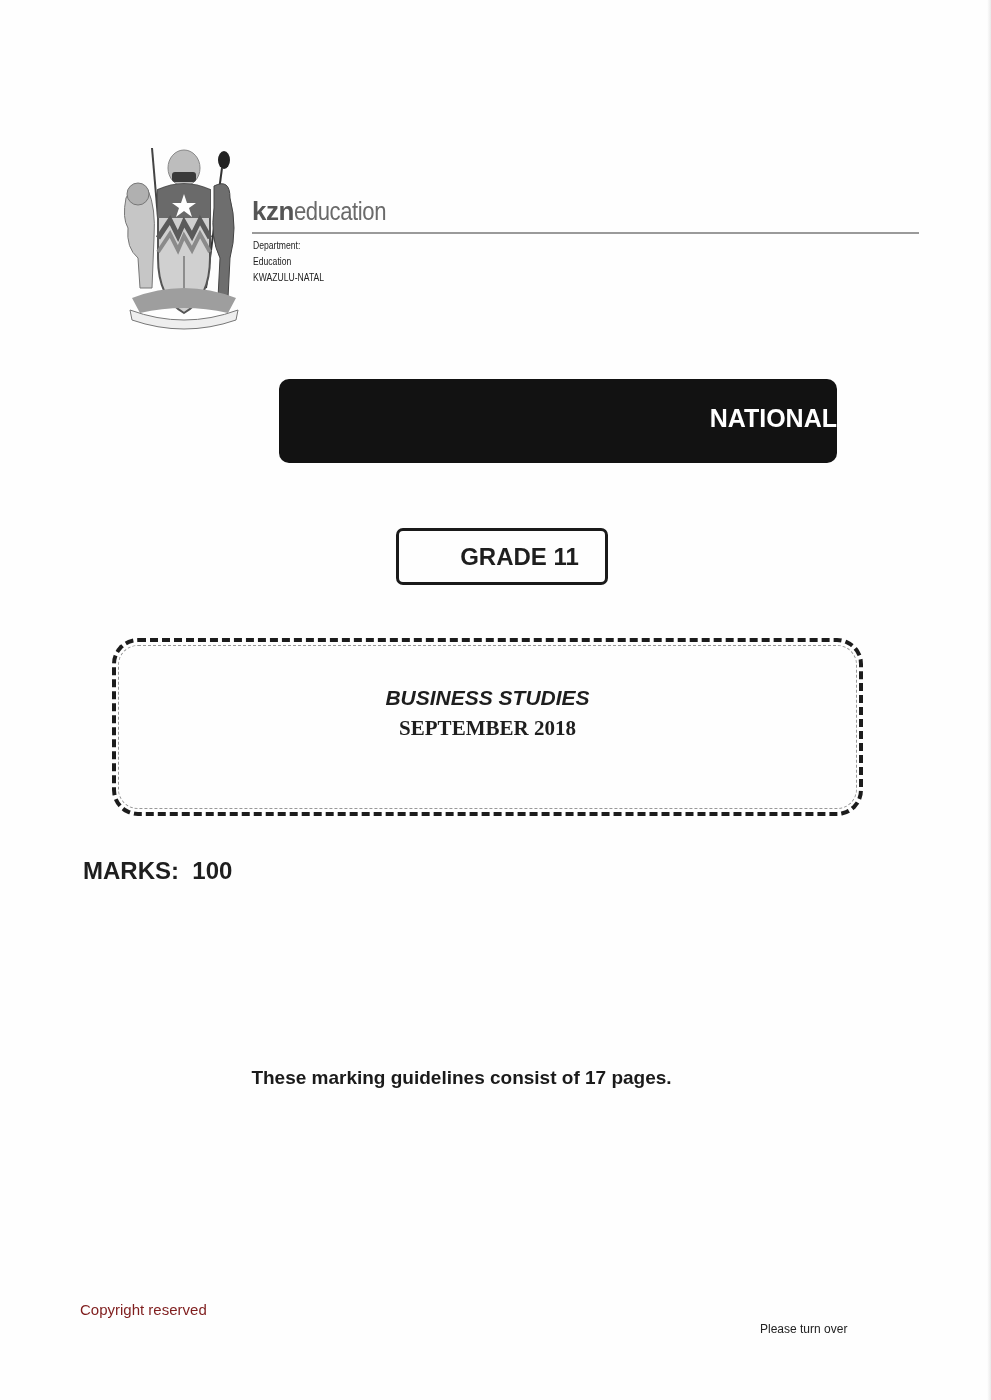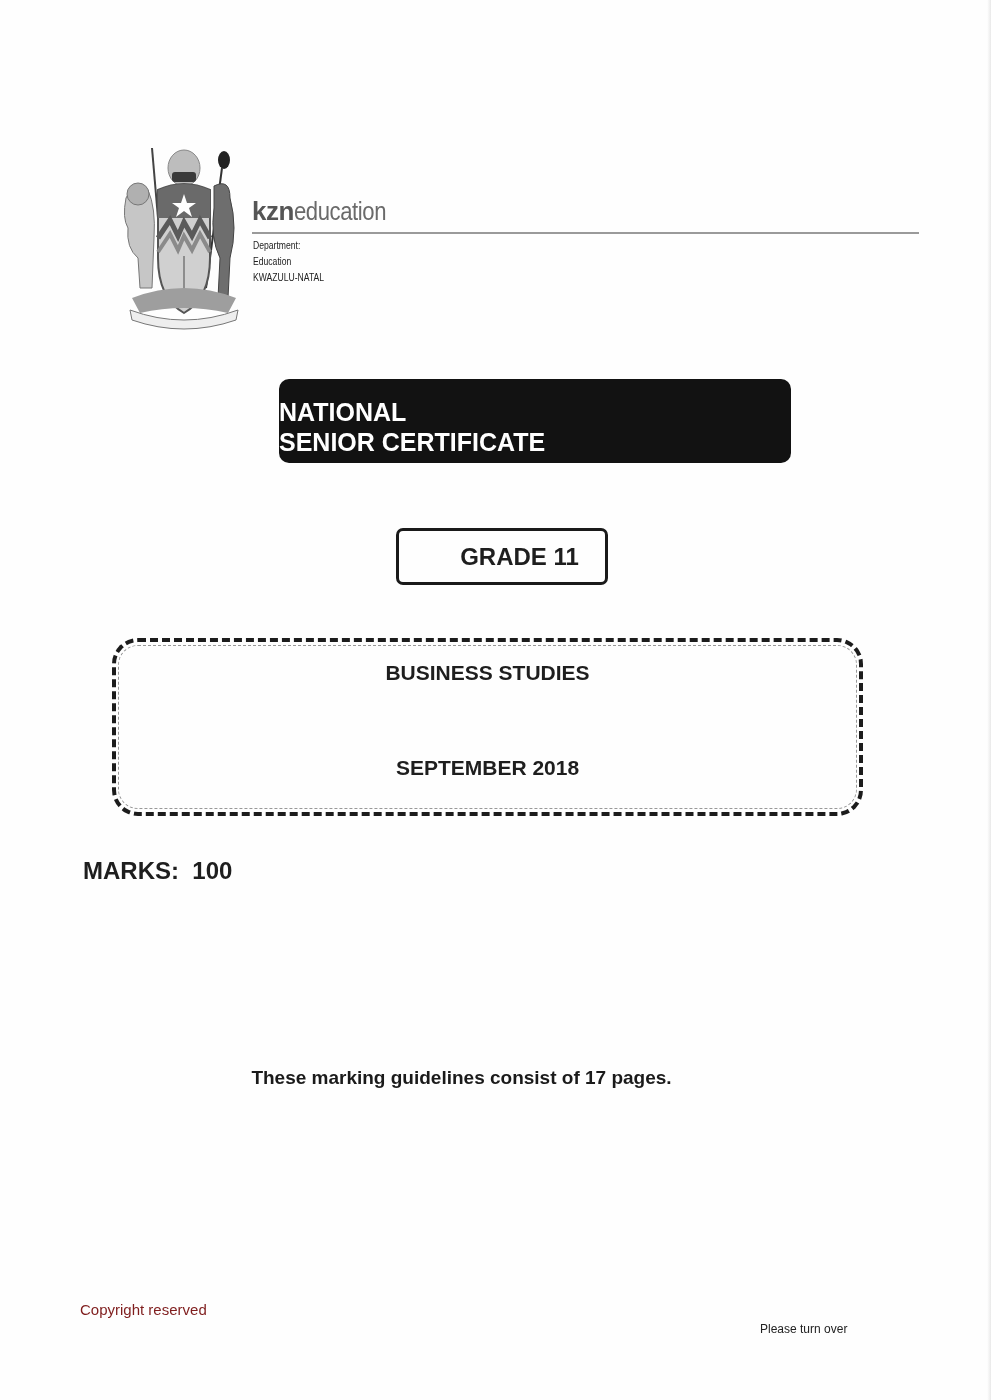--- a/index.html
+++ b/index.html
@@ -13,21 +13,21 @@
     .coat-of-arms { position: absolute; left: 118px; top: 138px; width: 132px; height: 198px; }
     .brand { position: absolute; left: 252px; top: 196px; }
     .brand-title { font-size: 26px; letter-spacing: -0.5px; color: #5a5a5a; line-height: 30px; white-space: nowrap; }
     .brand-title .kzn { font-weight: bold; color: #555; margin-top: 40px; }
     .brand-title .edu { font-weight: normal; color: #6a6a6a; font-family: "Liberation Sans", sans-serif; transform: scaleX(0.85); display: inline-block; transform-origin: left; }
     .brand-rule { position: absolute; left: 252px; top: 232px; width: 667px; height: 2px; background: #9a9a9a; }
     .brand-sub { position: absolute; left: 253px; top: 238px; font-size: 10px; line-height: 16px; color: #222; }
     .brand-sub div { transform: scaleX(0.86); transform-origin: left; white-space: nowrap; }
 
     
-    .nsc-banner { position: absolute; left: 279px; top: 379px; width: 512px; height: 84px; background: #121212; border-radius: 10px; color: #fff; text-align: left; font-weight: bold; font-size: 25px; line-height: 30px; padding-top: 18px; }
+    .nsc-banner { position: absolute; left: 279px; top: 379px; width: 558px; height: 84px; background: #121212; border-radius: 10px; color: #fff; text-align: right; font-weight: bold; font-size: 25px; line-height: 30px; padding-top: 24px; }
 
     
     .grade-box { position: absolute; left: 396px; top: 528px; width: 212px; height: 57px; border: 3px solid #1a1a1a; border-radius: 7px; text-align: center; font-weight: bold; font-size: 24px; line-height: 51px; color: #1e1e1e; padding-left: 35px; }
 
     
     .subject-box { position: absolute; left: 112px; top: 638px; width: 751px; height: 178px; border: 4px dashed #1c1c1c; border-radius: 26px; }
     .subject-box-inner { position: absolute; left: 118px; top: 645px; width: 739px; height: 164px; border: 1px dashed #555; border-radius: 20px; opacity: 0.6; }
     .subject-line { position: absolute; left: 112px; width: 751px; text-align: center; font-weight: bold; font-size: 21px; color: #1e1e1e; }
 
     .marks { position: absolute; left: 83px; top: 857px; font-weight: bold; font-size: 24px; color: #1e1e1e; white-space: pre; }
@@ -75,29 +75,28 @@
   </div>
   <div class="brand-rule"></div>
   <div class="brand-sub">
     <div>Department:</div>
     <div>Education</div>
     <div>KWAZULU-NATAL</div>
   </div>
 
   <div class="nsc-banner">
     <div>NATIONAL</div>
-    <div>SENIOR CERTIFICATE</div>
   </div>
 
   <div class="grade-box">GRADE 11</div>
 
   <div class="subject-box"></div>
   <div class="subject-box-inner"></div>
-  <div class="subject-line" style="top:661px;">BUSINESS STUDIES</div>
-  <div class="subject-line" style="top:756px;">SEPTEMBER 2018</div>
+  <div class="subject-line" style="top:686px;font-style:italic;">BUSINESS STUDIES</div>
+  <div class="subject-line" style="top:716px;font-family:Liberation Serif, serif;">SEPTEMBER 2018</div>
 
   <div class="marks">MARKS:  100</div>
 
   <div class="pages-note">These marking guidelines consist of 17 pages.</div>
 
   <div class="footer-left">Copyright reserved</div>
   <div class="footer-right">Please turn over</div>
 </div>
 
 </body></html>

